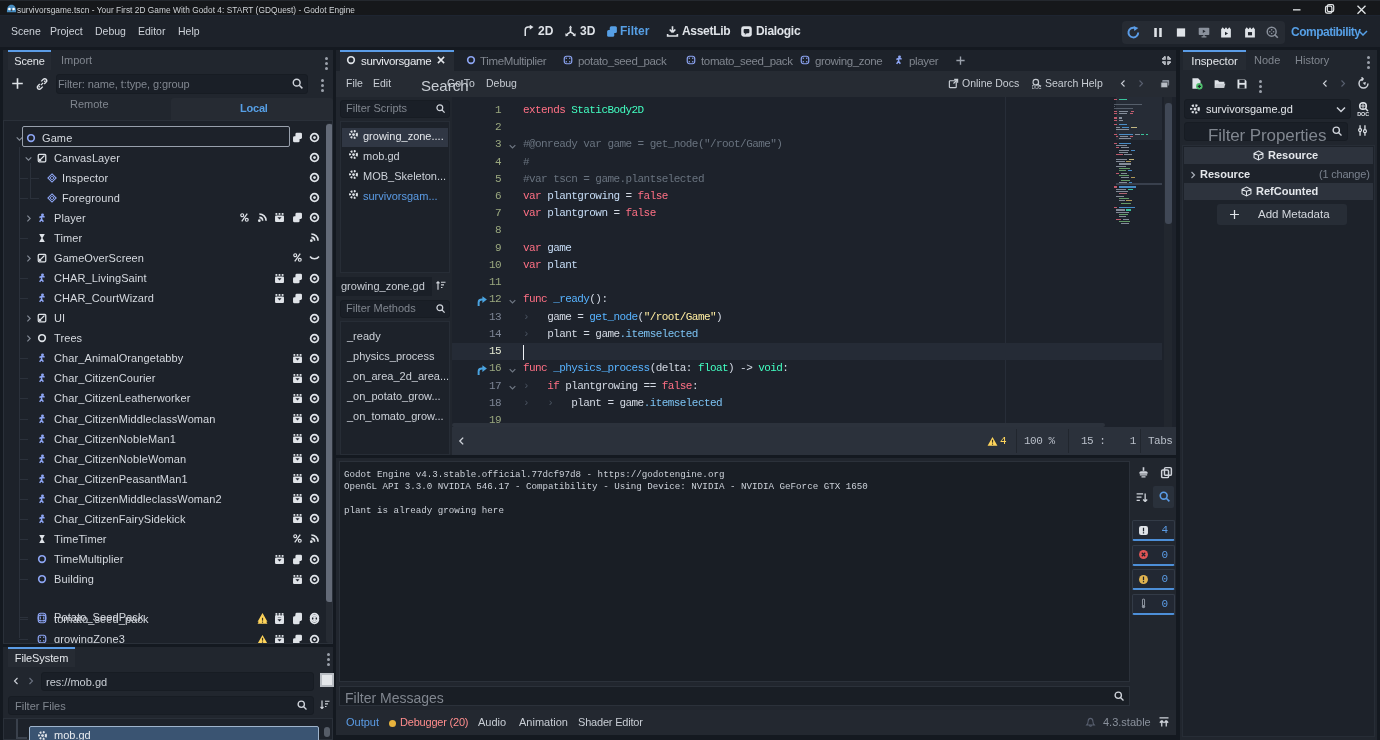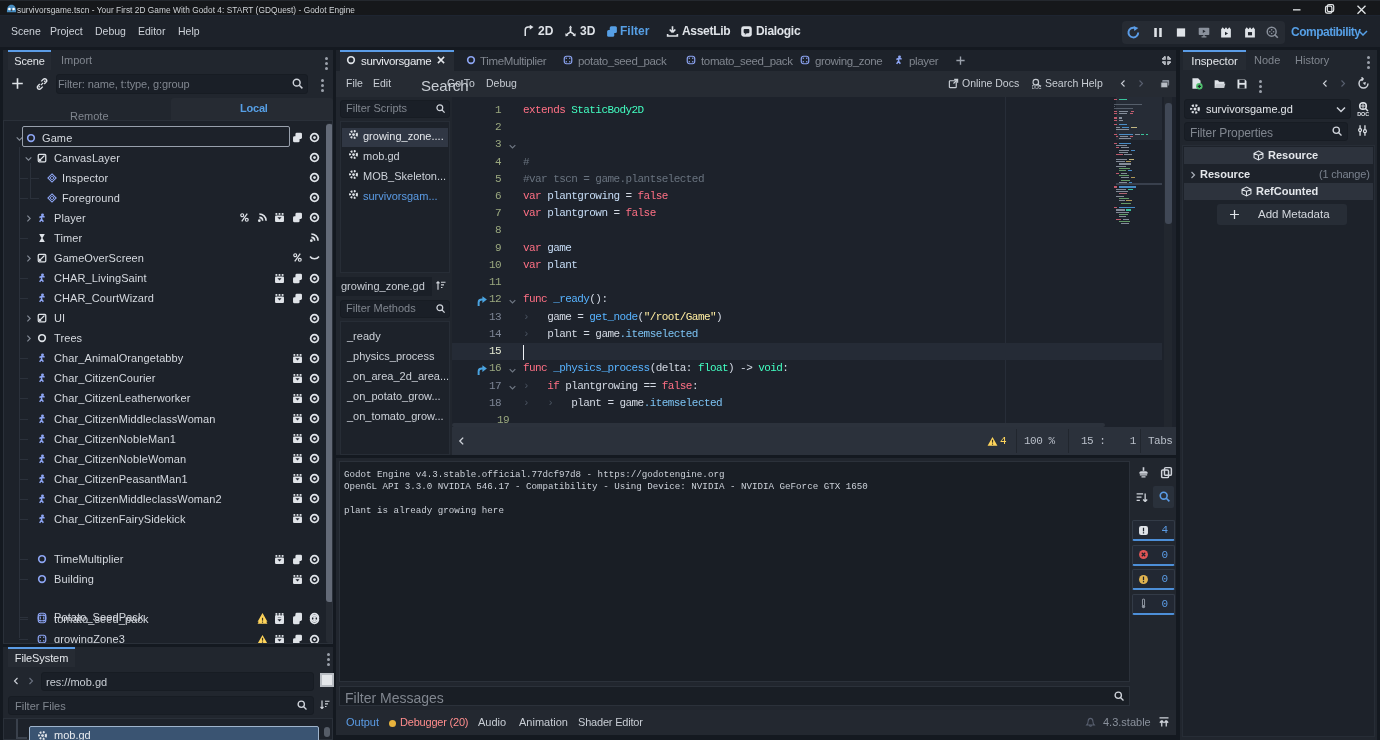--- a/index.html
+++ b/index.html
@@ -139,21 +139,21 @@
   <svg class="abs" style="left:288px;top:27px" width="13" height="13" viewBox="0 0 16 16">
       <circle cx="7" cy="7" r="4.2" fill="none" stroke="#cfd3da" stroke-width="1.8"></circle>
       <path d="M10.2 10.2 L14 14" stroke="#cfd3da" stroke-width="1.8"></path>
     </svg>
   <div class="vdots" style="left:318px;top:27px">
       <i></i>
       <i></i>
       <i></i>
     </div>
 
-  <span class="abs dim" style="left:67px;top:60px;font-size:11px">Remote</span>
+  <span class="abs dim" style="left:67px;top:48px;font-size:11px">Remote</span>
   <div class="abs" style="left:168px;top:48px;width:162px;height:22px;background:#262b33;border-radius:3px 3px 0 0"></div>
   <span class="abs" style="left:237px;top:52px;font-size:11px;font-weight:bold;letter-spacing:-0.2px;color:#569fe5">Local</span>
 
   <div class="content" id="scenetree" style="left:0;top:70px;width:330px;height:524px;border:1px solid #2a3039;overflow:hidden">
 <div class="abs" style="left:15px;top:26px;width:1px;height:491px;background:#2b313b"></div>
 <div class="abs" style="left:26px;top:42px;width:1px;height:35px;background:#2b313b"></div>
 <div class="trow" style="left:0;top:6.5px;width:330px">
         <span class="ticon" style="left:11px">
           <svg width="9" height="9" viewBox="0 0 16 16">
             <path d="M3 6 L8 11 L13 6" stroke="#868d98" stroke-width="2" fill="none"></path>
@@ -640,20 +640,42 @@
             <circle cx="8" cy="8" r="2" fill="#dfe3e8"></circle>
           </svg>
         </span>
         <span class="ticon" style="left:287.5px;top:4.5px">
           <svg width="11" height="11" viewBox="0 0 16 16">
             <rect x="1.5" y="5" width="13" height="9.5" rx="1.5" fill="#dfe3e8"></rect>
             <rect x="2.2" y="1.5" width="2.6" height="2.6" fill="#dfe3e8"></rect>
             <rect x="6.7" y="1.5" width="2.6" height="2.6" fill="#dfe3e8"></rect>
             <rect x="11.2" y="1.5" width="2.6" height="2.6" fill="#dfe3e8"></rect>
             <path d="M5 7.5 H11 L8 10.8 Z" fill="#1d212a"></path>
+          </svg>
+        </span>
+      </div>
+<div class="trow" style="left:0;top:407.9px;width:330px">
+        <i class="abs" style="left:15px;top:10px;width:9px;height:1px;background:#2b313b"></i>
+        <span class="ticon" style="left:33px;top:5px">
+          <svg width="10" height="10" viewBox="0 0 16 16">
+            <path d="M3.5 1.5 H12.5 L8.8 8 L12.5 14.5 H3.5 L7.2 8 Z" fill="#dfe3e8"></path>
+          </svg>
+        </span>
+        <span class="abs" style="left:50px">TimeTimer</span>
+        <span class="ticon" style="left:305px;top:4.5px">
+          <svg width="11" height="11" viewBox="0 0 16 16">
+            <circle cx="3.4" cy="12.6" r="2" fill="#dfe3e8"></circle>
+            <path d="M3.4 7.8 A4.8 4.8 0 0 1 8.2 12.6 M3.4 2.8 A9.8 9.8 0 0 1 13.2 12.6" stroke="#dfe3e8" stroke-width="2.3" fill="none"></path>
+          </svg>
+        </span>
+        <span class="ticon" style="left:287.5px;top:4.5px">
+          <svg width="11" height="11" viewBox="0 0 16 16">
+            <path d="M12 2.5 L4 13.5" stroke="#dfe3e8" stroke-width="1.8"></path>
+            <circle cx="4.7" cy="4.7" r="2.1" fill="none" stroke="#dfe3e8" stroke-width="1.7"></circle>
+            <circle cx="11.3" cy="11.3" r="2.1" fill="none" stroke="#dfe3e8" stroke-width="1.7"></circle>
           </svg>
         </span>
       </div>
 <div class="trow" style="left:0;top:428.0px;width:330px">
         <i class="abs" style="left:15px;top:10px;width:9px;height:1px;background:#2b313b"></i>
         <span class="ticon" style="left:33px;top:5px">
           <svg width="10" height="10" viewBox="0 0 16 16">
             <circle cx="8" cy="8" r="5.3" fill="none" stroke="#8da5f3" stroke-width="2.6"></circle>
           </svg>
         </span>
@@ -1020,37 +1042,37 @@
     <span class="abs" style="left:6px;top:68px;font-size:11px;color:#ccd1d8">_on_potato_grow...</span>
     <span class="abs" style="left:6px;top:88px;font-size:11px;color:#ccd1d8">_on_tomato_grow...</span>
   </div>
 
   <div class="abs" style="left:116px;top:47px;width:724px;height:332px;background:#1d222b"></div>
   <div class="abs" style="left:669px;top:47px;width:1px;height:330px;background:#272d38"></div>
   <div class="abs" style="left:780px;top:47px;width:46px;height:43px;background:#262c36"></div>
   <div class="abs" style="left:116px;top:293.2px;width:710px;height:17.3px;background:#252b36"></div>
   <div class="abs mono" style="left:116px;top:51.80px;height:17.24px;line-height:17.24px;width:710px;font-size:11px;letter-spacing:-0.57px;white-space:pre"><span class="abs" style="left:29px;width:20px;text-align:right;color:#9aa87f;letter-spacing:-0.57px">1</span><span class="abs" style="left:71px"><span style="color:#ff7085">extends</span> <span style="color:#42ffc2">StaticBody2D</span></span></div>
   <div class="abs mono" style="left:116px;top:69.04px;height:17.24px;line-height:17.24px;width:710px;font-size:11px;letter-spacing:-0.57px;white-space:pre"><span class="abs" style="left:29px;width:20px;text-align:right;color:#9aa87f;letter-spacing:-0.57px">2</span><span class="abs" style="left:71px"></span></div>
-  <div class="abs mono" style="left:116px;top:86.28px;height:17.24px;line-height:17.24px;width:710px;font-size:11px;letter-spacing:-0.57px;white-space:pre"><span class="abs" style="left:29px;width:20px;text-align:right;color:#9aa87f;letter-spacing:-0.57px">3</span></div>
+  <div class="abs mono" style="left:116px;top:86.28px;height:17.24px;line-height:17.24px;width:710px;font-size:11px;letter-spacing:-0.57px;white-space:pre"><span class="abs" style="left:29px;width:20px;text-align:right;color:#9aa87f;letter-spacing:-0.57px">3</span><span class="abs" style="left:71px"><span style="color:#69737f">#@onready var game = get_node("/root/Game")</span></span></div>
   <div class="abs mono" style="left:116px;top:103.52px;height:17.24px;line-height:17.24px;width:710px;font-size:11px;letter-spacing:-0.57px;white-space:pre"><span class="abs" style="left:29px;width:20px;text-align:right;color:#9aa87f;letter-spacing:-0.57px">4</span><span class="abs" style="left:71px"><span style="color:#69737f">#</span></span></div>
   <div class="abs mono" style="left:116px;top:120.76px;height:17.24px;line-height:17.24px;width:710px;font-size:11px;letter-spacing:-0.57px;white-space:pre"><span class="abs" style="left:29px;width:20px;text-align:right;color:#9aa87f;letter-spacing:-0.57px">5</span><span class="abs" style="left:71px"><span style="color:#69737f">#var tscn = game.plantselected</span></span></div>
   <div class="abs mono" style="left:116px;top:138.00px;height:17.24px;line-height:17.24px;width:710px;font-size:11px;letter-spacing:-0.57px;white-space:pre"><span class="abs" style="left:29px;width:20px;text-align:right;color:#9aa87f;letter-spacing:-0.57px">6</span><span class="abs" style="left:71px"><span style="color:#ff7085">var</span> <span style="color:#c6dcf5">plantgrowing</span><span style="color:#d3d9e3"> = </span><span style="color:#ff7085">false</span></span></div>
   <div class="abs mono" style="left:116px;top:155.24px;height:17.24px;line-height:17.24px;width:710px;font-size:11px;letter-spacing:-0.57px;white-space:pre"><span class="abs" style="left:29px;width:20px;text-align:right;color:#9aa87f;letter-spacing:-0.57px">7</span><span class="abs" style="left:71px"><span style="color:#ff7085">var</span> <span style="color:#c6dcf5">plantgrown</span><span style="color:#d3d9e3"> = </span><span style="color:#ff7085">false</span></span></div>
   <div class="abs mono" style="left:116px;top:172.48px;height:17.24px;line-height:17.24px;width:710px;font-size:11px;letter-spacing:-0.57px;white-space:pre"><span class="abs" style="left:29px;width:20px;text-align:right;color:#9aa87f;letter-spacing:-0.57px">8</span><span class="abs" style="left:71px"></span></div>
   <div class="abs mono" style="left:116px;top:189.72px;height:17.24px;line-height:17.24px;width:710px;font-size:11px;letter-spacing:-0.57px;white-space:pre"><span class="abs" style="left:29px;width:20px;text-align:right;color:#9aa87f;letter-spacing:-0.57px">9</span><span class="abs" style="left:71px"><span style="color:#ff7085">var</span> <span style="color:#c6dcf5">game</span></span></div>
   <div class="abs mono" style="left:116px;top:206.96px;height:17.24px;line-height:17.24px;width:710px;font-size:11px;letter-spacing:-0.57px;white-space:pre"><span class="abs" style="left:29px;width:20px;text-align:right;color:#9aa87f;letter-spacing:-0.57px">10</span><span class="abs" style="left:71px"><span style="color:#ff7085">var</span> <span style="color:#c6dcf5">plant</span></span></div>
   <div class="abs mono" style="left:116px;top:224.20px;height:17.24px;line-height:17.24px;width:710px;font-size:11px;letter-spacing:-0.57px;white-space:pre"><span class="abs" style="left:29px;width:20px;text-align:right;color:#9aa87f;letter-spacing:-0.57px">11</span><span class="abs" style="left:71px"></span></div>
   <div class="abs mono" style="left:116px;top:241.44px;height:17.24px;line-height:17.24px;width:710px;font-size:11px;letter-spacing:-0.57px;white-space:pre"><span class="abs" style="left:29px;width:20px;text-align:right;color:#9aa87f;letter-spacing:-0.57px">12</span><span class="abs" style="left:71px"><span style="color:#ff7085">func</span> <span style="color:#57b3ff">_ready</span><span style="color:#d3d9e3">():</span></span></div>
   <div class="abs mono" style="left:116px;top:258.68px;height:17.24px;line-height:17.24px;width:710px;font-size:11px;letter-spacing:-0.57px;white-space:pre"><span class="abs" style="left:29px;width:20px;text-align:right;color:#7d8595;letter-spacing:-0.57px">13</span><span class="abs" style="left:71px"><span style="color:#49525f">›</span>   <span style="color:#d3d9e3">game = </span><span style="color:#57b3ff">get_node</span><span style="color:#d3d9e3">(</span><span style="color:#ffeda1">"/root/Game"</span><span style="color:#d3d9e3">)</span></span></div>
   <div class="abs mono" style="left:116px;top:275.92px;height:17.24px;line-height:17.24px;width:710px;font-size:11px;letter-spacing:-0.57px;white-space:pre"><span class="abs" style="left:29px;width:20px;text-align:right;color:#7d8595;letter-spacing:-0.57px">14</span><span class="abs" style="left:71px"><span style="color:#49525f">›</span>   <span style="color:#d3d9e3">plant = game</span><span style="color:#7cc2f2">.itemselected</span></span></div>
   <div class="abs mono" style="left:116px;top:293.16px;height:17.24px;line-height:17.24px;width:710px;font-size:11px;letter-spacing:-0.57px;white-space:pre"><span class="abs" style="left:29px;width:20px;text-align:right;color:#e4e9d2;letter-spacing:-0.57px">15</span><span class="abs" style="left:71px"></span></div>
   <div class="abs mono" style="left:116px;top:310.40px;height:17.24px;line-height:17.24px;width:710px;font-size:11px;letter-spacing:-0.57px;white-space:pre"><span class="abs" style="left:29px;width:20px;text-align:right;color:#9aa87f;letter-spacing:-0.57px">16</span><span class="abs" style="left:71px"><span style="color:#ff7085">func</span> <span style="color:#57b3ff">_physics_process</span><span style="color:#d3d9e3">(</span><span style="color:#d3d9e3">delta</span><span style="color:#d3d9e3">: </span><span style="color:#42ffc2">float</span><span style="color:#d3d9e3">) -&gt; </span><span style="color:#42ffc2">void</span><span style="color:#d3d9e3">:</span></span></div>
   <div class="abs mono" style="left:116px;top:327.64px;height:17.24px;line-height:17.24px;width:710px;font-size:11px;letter-spacing:-0.57px;white-space:pre"><span class="abs" style="left:29px;width:20px;text-align:right;color:#7d8595;letter-spacing:-0.57px">17</span><span class="abs" style="left:71px"><span style="color:#49525f">›</span>   <span style="color:#ff7085">if</span> <span style="color:#d3d9e3">plantgrowing</span><span style="color:#d3d9e3"> == </span><span style="color:#ff7085">false</span><span style="color:#d3d9e3">:</span></span></div>
   <div class="abs mono" style="left:116px;top:344.88px;height:17.24px;line-height:17.24px;width:710px;font-size:11px;letter-spacing:-0.57px;white-space:pre"><span class="abs" style="left:29px;width:20px;text-align:right;color:#7d8595;letter-spacing:-0.57px">18</span><span class="abs" style="left:71px"><span style="color:#49525f">›</span>   <span style="color:#49525f">›</span>   <span style="color:#d3d9e3">plant = game</span><span style="color:#7cc2f2">.itemselected</span></span></div>
-  <div class="abs mono" style="left:116px;top:362.12px;height:17.24px;line-height:17.24px;width:710px;font-size:11px;letter-spacing:-0.57px;white-space:pre"><span class="abs" style="left:45px;width:20px;text-align:left;color:#9aa87f;letter-spacing:-0.57px">19</span><span class="abs" style="left:71px"></span></div>
+  <div class="abs mono" style="left:116px;top:362.12px;height:17.24px;line-height:17.24px;width:710px;font-size:11px;letter-spacing:-0.57px;white-space:pre"><span class="abs" style="left:29px;width:20px;text-align:right;color:#9aa87f;letter-spacing:-0.57px">19</span><span class="abs" style="left:71px"></span></div>
   <svg class="abs" style="left:172px;top:91.8px" width="9" height="9" viewBox="0 0 16 16">
       <path d="M3 5.5 L8 10.5 L13 5.5" stroke="#6e7682" stroke-width="2.2" fill="none"></path>
     </svg>
     <svg class="abs" style="left:172px;top:246.9px" width="9" height="9" viewBox="0 0 16 16">
       <path d="M3 5.5 L8 10.5 L13 5.5" stroke="#6e7682" stroke-width="2.2" fill="none"></path>
     </svg>
     <svg class="abs" style="left:172px;top:315.9px" width="9" height="9" viewBox="0 0 16 16">
       <path d="M3 5.5 L8 10.5 L13 5.5" stroke="#6e7682" stroke-width="2.2" fill="none"></path>
     </svg>
     <svg class="abs" style="left:172px;top:333.1px" width="9" height="9" viewBox="0 0 16 16">
@@ -1302,21 +1324,21 @@
       <path d="M1 1 L5 5 L9 1" stroke="#cfd3da" stroke-width="1.5" fill="none"></path>
     </svg>
   <svg class="abs" style="left:176px;top:51px" width="14" height="15" viewBox="0 0 16 18">
       <circle cx="8" cy="6" r="4" fill="none" stroke="#dfe3e8" stroke-width="1.8"></circle>
       <path d="M8 2 V10 M4 6 H12" stroke="#dfe3e8" stroke-width="1.1"></path>
       <path d="M11 9 L14 12" stroke="#dfe3e8" stroke-width="1.8"></path>
       <text x="1" y="17.5" font-size="6.5" fill="#dfe3e8" font-family="Liberation Sans" font-weight="bold">DOC</text>
     </svg>
 
   <div class="input" style="left:4px;top:72px;width:164px;height:19px"></div>
-  <span class="abs dim" style="left:10px;top:76px;font-size:12px;letter-spacing:-0.1px">Filter Properties</span>
+  <span class="abs dim" style="left:28px;top:76px;font-size:17px;letter-spacing:-0.1px">Filter Properties</span>
   <svg class="abs" style="left:151px;top:75px" width="12" height="12" viewBox="0 0 16 16">
       <circle cx="7" cy="7" r="4.2" fill="none" stroke="#cfd3da" stroke-width="1.8"></circle>
       <path d="M10.2 10.2 L14 14" stroke="#cfd3da" stroke-width="1.8"></path>
     </svg>
   <svg class="abs" style="left:176px;top:74px" width="13" height="13" viewBox="0 0 16 16">
       <path d="M5 1.5 V6 M5 9 V14.5 M11 1.5 V7 M11 10.5 V14.5" stroke="#dfe3e8" stroke-width="1.6"></path>
       <circle cx="5" cy="7.5" r="1.8" fill="none" stroke="#dfe3e8" stroke-width="1.5"></circle>
       <circle cx="11" cy="8.8" r="1.8" fill="none" stroke="#dfe3e8" stroke-width="1.5"></circle>
     </svg>
 

